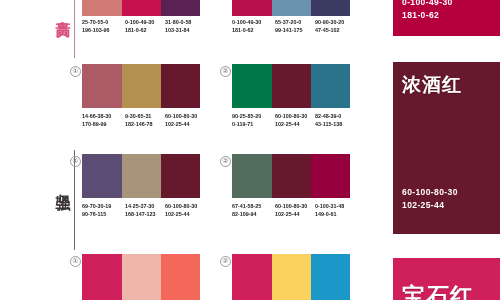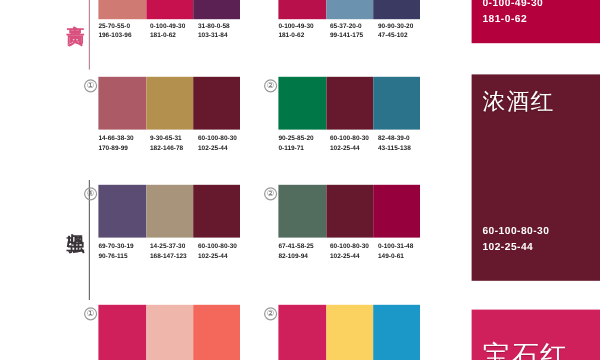--- a/index.html
+++ b/index.html
@@ -50,21 +50,21 @@
   }
 
   
   .chip{position:absolute;border-radius:14px;}
 
   
   .panel{position:absolute;overflow:hidden;}
   .panel .pname{
     position:absolute;
     color:#ffffff;
-    font-weight:normal;
+    font-weight:bold;
     font-family:"DejaVu Sans","Liberation Sans",sans-serif;
     letter-spacing:1px;
     text-shadow:0 1px 1px rgba(0,0,0,.25);
   }
   .panel .pcode{
     position:absolute;
     color:#ffffff;
     font-weight:bold;
     font-size:8.5px;
     line-height:1.55;

